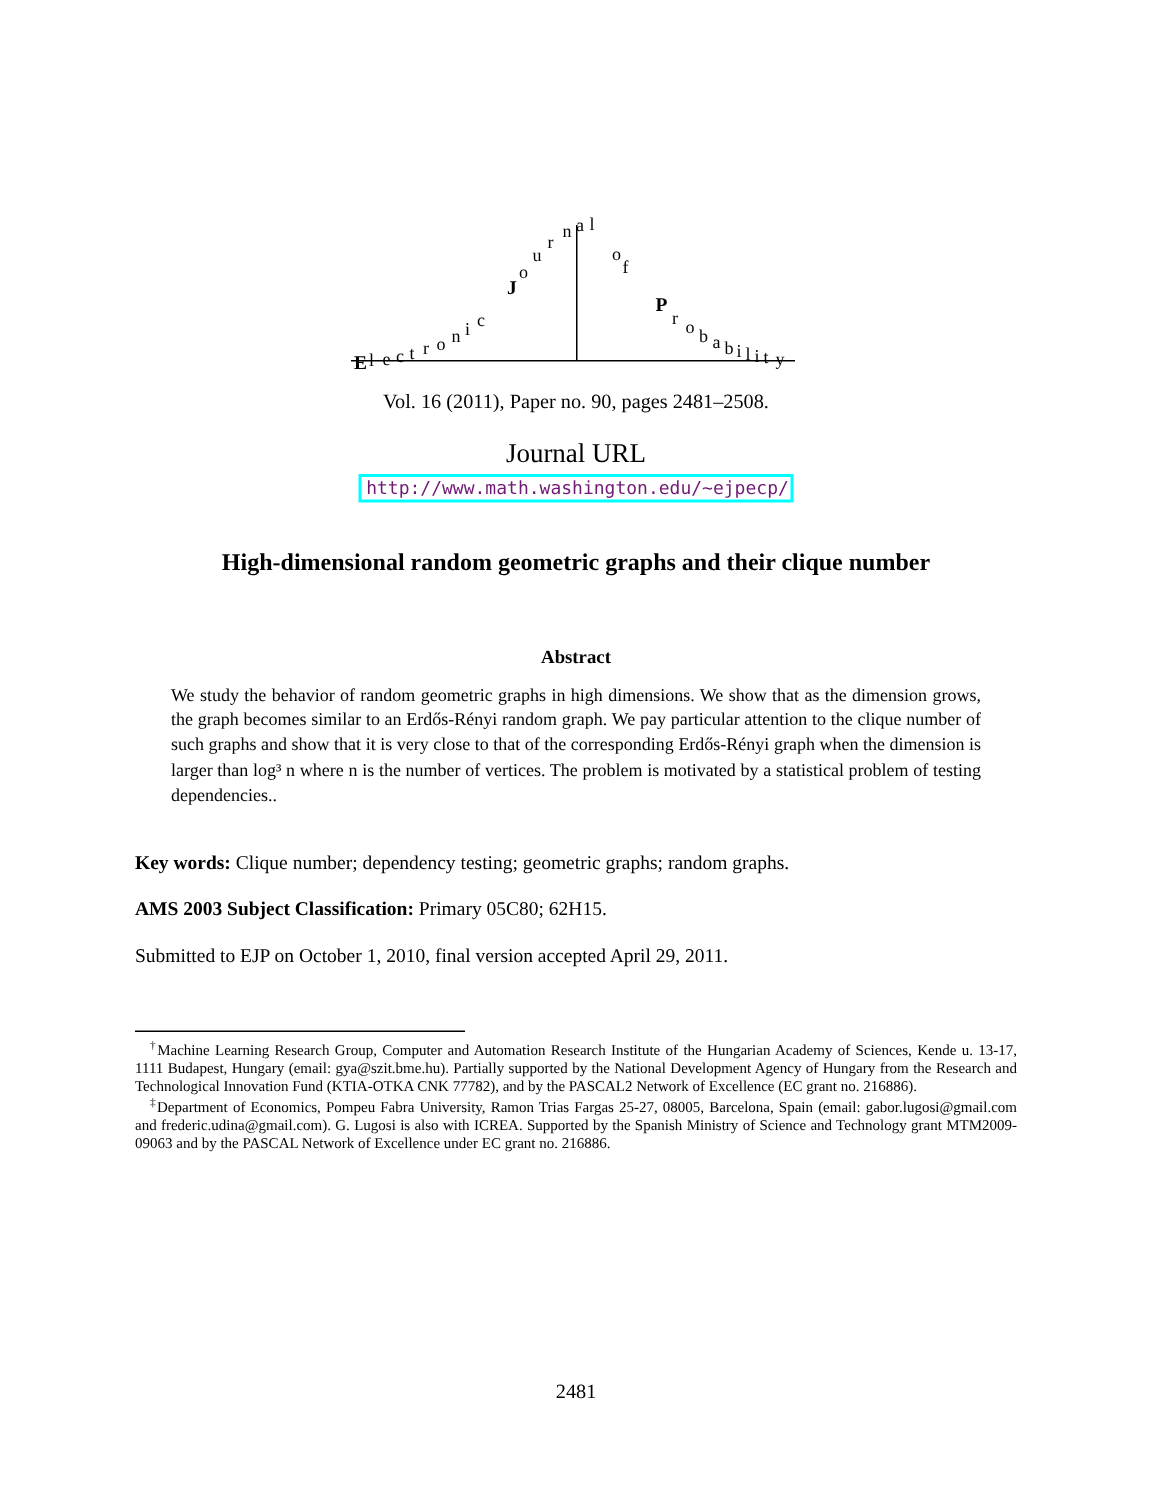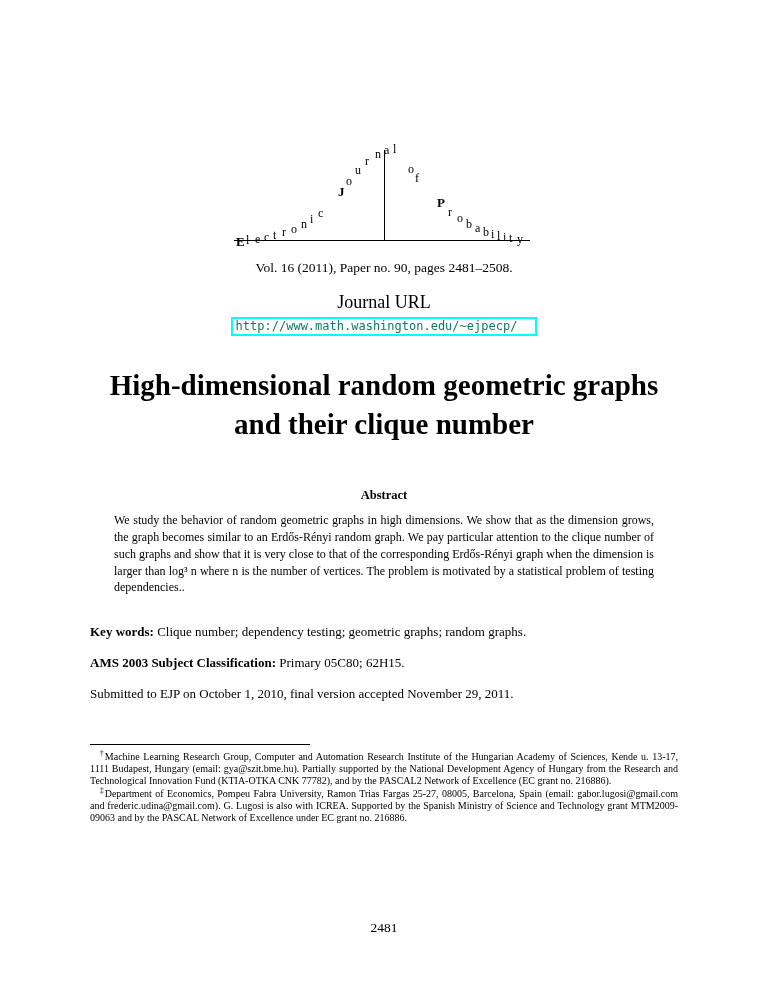--- a/index.html
+++ b/index.html
@@ -22,33 +22,33 @@
   .logo-hline { position: absolute; left: 0; top: 97px; width: 296px; height: 1px; background: #000; }
   .logo-letter { position: absolute; font-size: 12px; line-height: 1; font-family: "Liberation Serif", serif; }
   .logo-bold { font-weight: bold; font-size: 13px; }
 
   .vol-line { text-align: center; margin-top: 17px; font-size: 13.5px; }
   .journal-url-label { text-align: center; margin-top: 16px; font-size: 18px; }
   .url-box-row { text-align: center; margin-top: 3px; }
   .url-box {
     display: inline-block;
     border: 2px solid #00ffff;
-    padding: 0 18px 1px 3px;
+    padding: 0 1px 1px 3px;
     font-family: "DejaVu Sans Mono", "Liberation Mono", monospace;
     font-size: 12px;
-    color: #0f766e;
+    color: #701a75;
     text-decoration: none;
     cursor: pointer;
   }
 
   .title {
     width: 575px;
     margin: 30px auto 0;
     text-align: center;
-    font-size: 29px;
+    font-size: 16px;
     font-weight: bold;
     line-height: 1.35;
   }
 
   .authors {
     width: 535px;
     margin: 30px auto 0;
     display: flex;
     justify-content: space-between;
     font-size: 14px;
@@ -128,21 +128,21 @@
 
   <h1 class="title">High-dimensional random geometric graphs and their clique number</h1>
 
 
   <div class="abstract-heading">Abstract</div>
   <p class="abstract-text">We study the behavior of random geometric graphs in high dimensions. We show that as the dimension grows, the graph becomes similar to an Erdős-Rényi random graph. We pay particular attention to the clique number of such graphs and show that it is very close to that of the corresponding Erdős-Rényi graph when the dimension is larger than log³ n where n is the number of vertices. The problem is motivated by a statistical problem of testing dependencies..</p>
 
   <div class="meta">
     <p class="keywords"><b>Key words:</b><span> Clique number; dependency testing; geometric graphs; random graphs.</span></p>
     <p class="ams"><b>AMS 2003 Subject Classification:</b><span> Primary 05C80; 62H15.</span></p>
-    <p class="submitted">Submitted to EJP on  October 1, 2010, final version accepted  November 29, 2011.</p>
+    <p class="submitted">Submitted to EJP on  October 1, 2010, final version accepted  April 29, 2011.</p>
   </div>
 
   <div class="footnote-rule"></div>
   <div class="footnotes">
     <p class="footnote"><sup>†</sup><span>Machine Learning Research Group, Computer and Automation Research Institute of the Hungarian Academy of Sciences, Kende u.  13-17, 1111 Budapest, Hungary (email: gya@szit.bme.hu). Partially supported by the National Development Agency of Hungary from the Research and Technological Innovation Fund (KTIA-OTKA CNK 77782), and by the PASCAL2 Network of Excellence (EC grant no.  216886).</span></p>
     <p class="footnote"><sup>‡</sup><span>Department of Economics, Pompeu Fabra University, Ramon Trias Fargas 25-27, 08005, Barcelona, Spain (email: gabor.lugosi@gmail.com and frederic.udina@gmail.com). G. Lugosi is also with ICREA. Supported by the Spanish Ministry of Science and Technology grant MTM2009-09063 and by the PASCAL Network of Excellence under EC grant no. 216886.</span></p>
   </div>
 
   <div class="page-number">2481</div>
 

